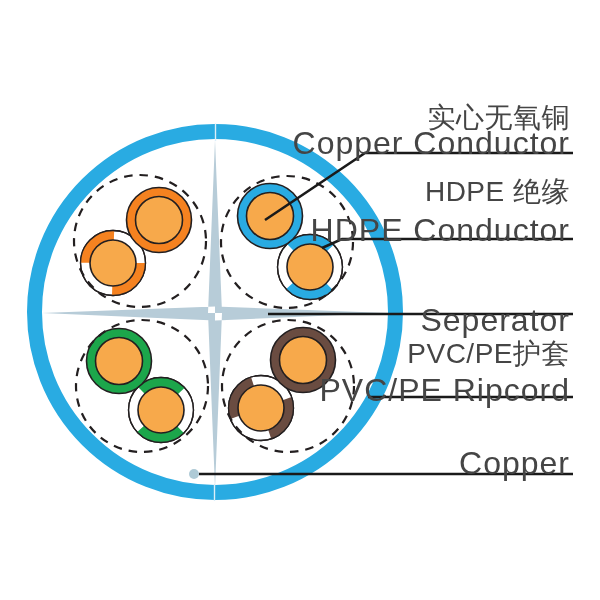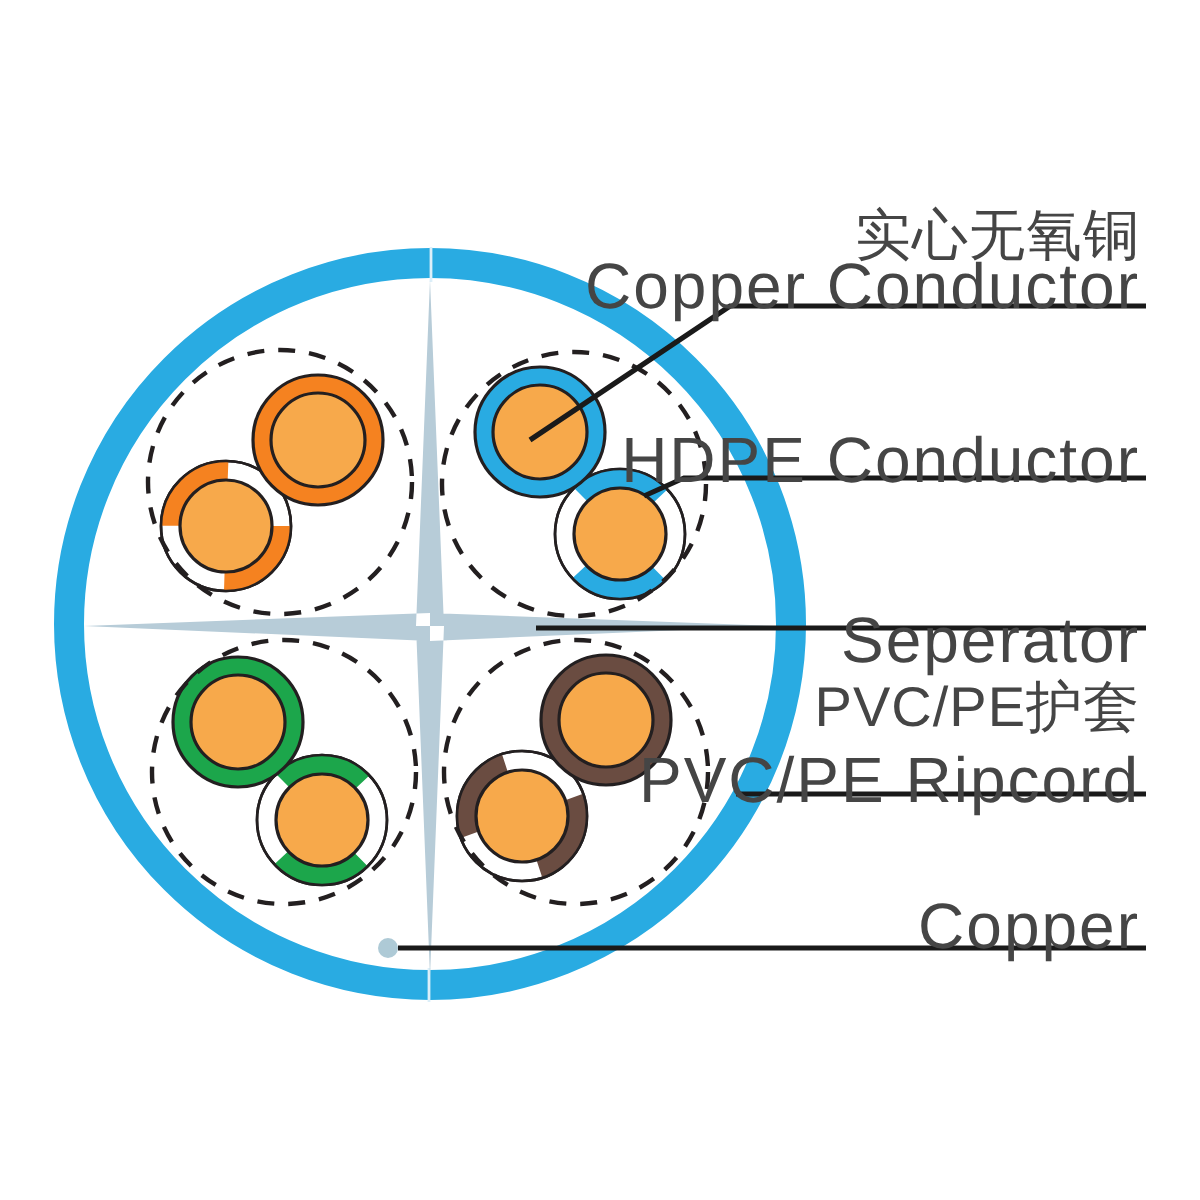--- a/index.html
+++ b/index.html
@@ -106,20 +106,21 @@
     <polyline class="leader" points="573,153 365,153 265,220"></polyline>
     <polyline class="leader" points="573,239 342,239 322,248"></polyline>
     <polyline class="leader" points="573,314 268,314"></polyline>
     <polyline class="leader" points="573,397 368,397"></polyline>
     <polyline class="leader" points="573,474 199,474"></polyline>
   </svg>
 
   <div class="label zh" style="top:104px">实心无氧铜</div>
   <div class="label en" style="top:127px">Copper Conductor</div>
 
+  <div class="label zh" style="top:178px">HDPE 绝缘</div>
   <div class="label en" style="top:214px">HDPE Conductor</div>
 
   <div class="label en" style="top:304px">Seperator</div>
 
   <div class="label zh" style="top:340px">PVC/PE护套</div>
   <div class="label en" style="top:374px">PVC/PE Ripcord</div>
 
   <div class="label en" style="top:447px">Copper</div>
 </div>
 

